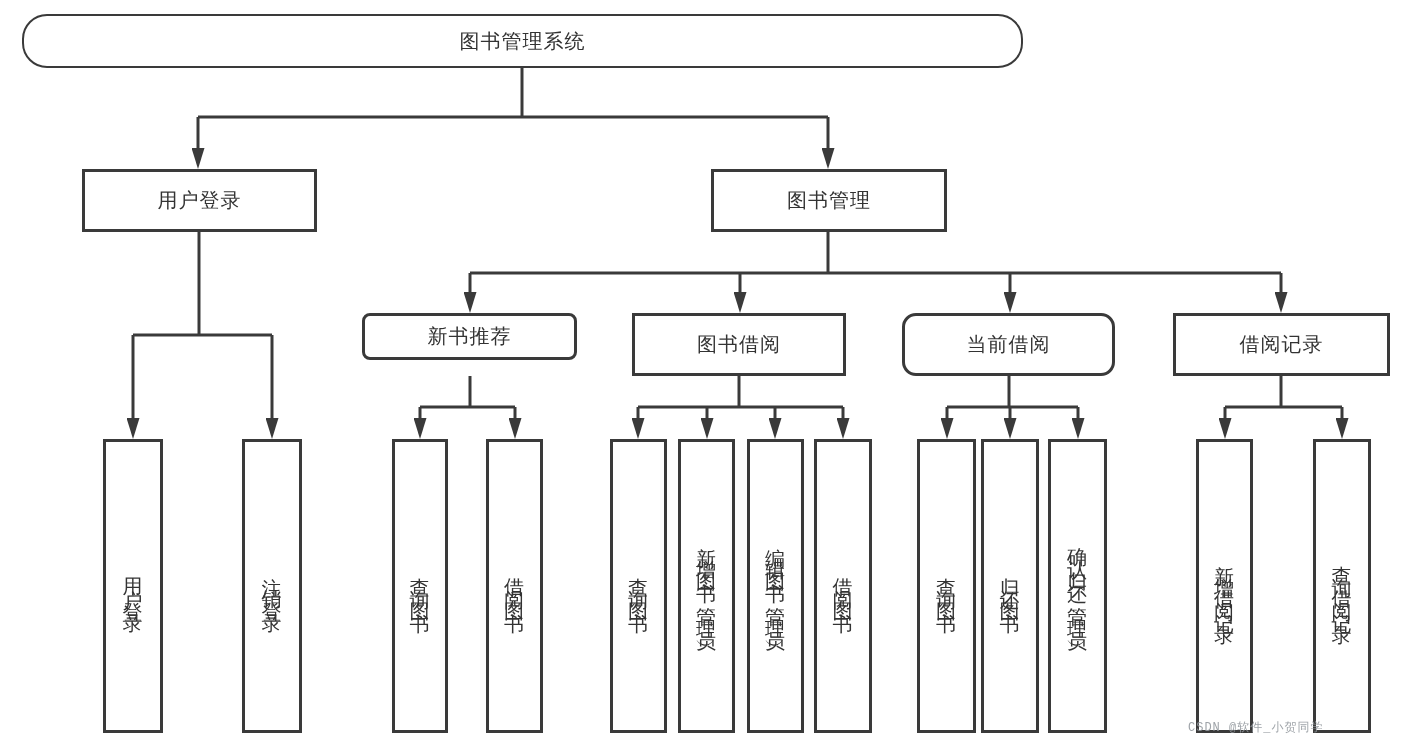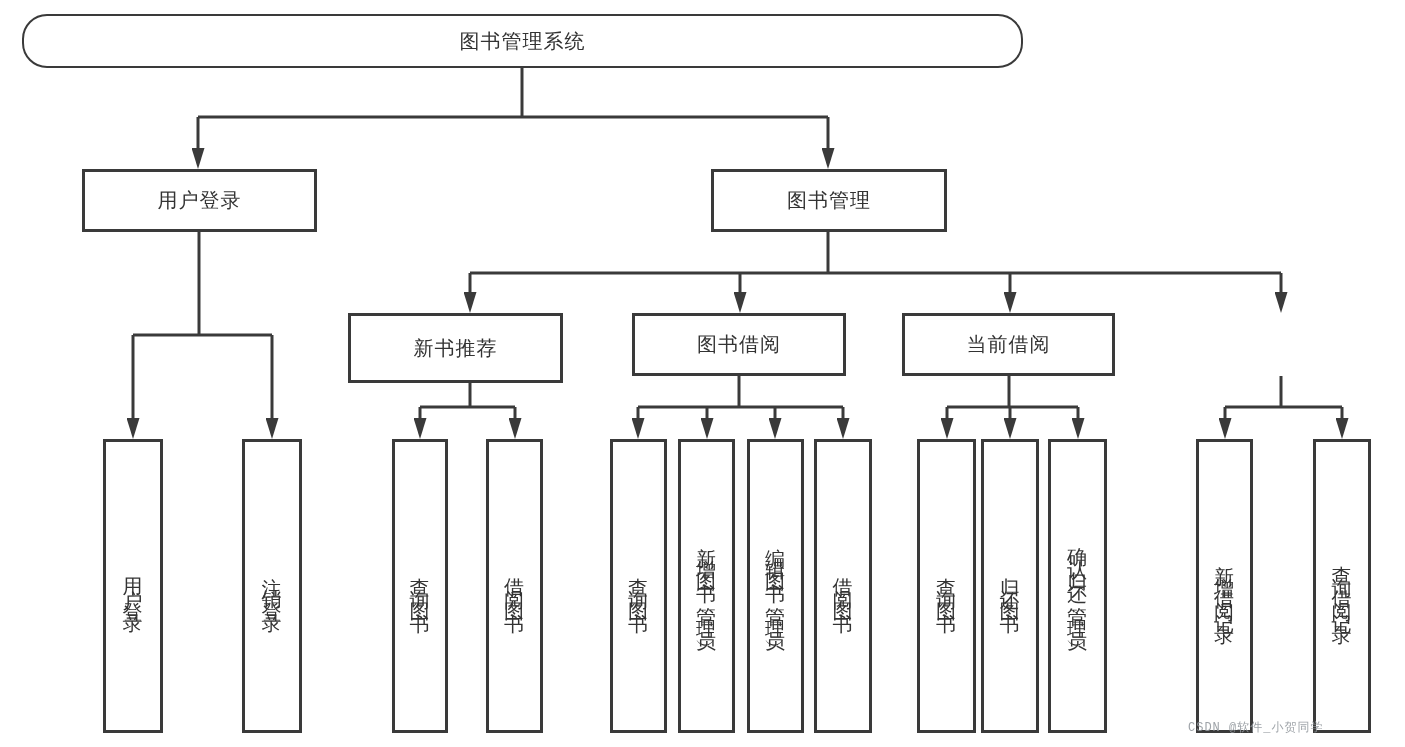--- a/index.html
+++ b/index.html
@@ -37,23 +37,23 @@
     writing-mode: vertical-rl;
     text-orientation: mixed;
     font-size: 20px;
     letter-spacing: 12px;
     line-height: 1;
   }
   
   .n-root { left: 22px;  top: 14px;  width: 1001px; height: 54px; border-radius: 25px; }
   .n-l2a  { left: 82px;  top: 169px; width: 235px;  height: 63px; }
   .n-l2b  { left: 711px; top: 169px; width: 236px;  height: 63px; justify-content: center; }
-  .n-l3a  { left: 348px; top: 313px; width: 215px;  height: 70px; }
+  .n-l3a  { left: 362px; top: 313px; width: 215px;  height: 47px; border-radius: 8px; }
   .n-l3b  { left: 632px; top: 313px; width: 214px;  height: 63px; }
-  .n-l3c  { left: 902px; top: 313px; width: 213px;  height: 63px; }
+  .n-l3c  { left: 902px; top: 313px; width: 213px;  height: 63px; border-radius: 14px; }
   .n-l3d  { left: 1173px;top: 313px; width: 217px;  height: 63px; }
   .leaf   { top: 439px;  height: 294px; }
   .n-f1  { left: 103px;  width: 60px; }
   .n-f2  { left: 242px;  width: 60px; }
   .n-f3  { left: 392px;  width: 56px; }
   .n-f4  { left: 486px;  width: 57px; }
   .n-f5  { left: 610px;  width: 57px; }
   .n-f6  { left: 678px;  width: 57px; }
   .n-f7  { left: 747px;  width: 57px; }
   .n-f8  { left: 814px;  width: 58px; }
@@ -154,20 +154,23 @@
 
   <div class="node n-l3a">
     <span class="hlabel">新书推荐</span>
   </div>
   <div class="node n-l3b">
     <span class="hlabel">图书借阅</span>
   </div>
   <div class="node n-l3c">
     <span class="hlabel">当前借阅</span>
   </div>
+  <div class="node n-l3d">
+    <span class="hlabel">借阅记录</span>
+  </div>
 
   <div class="node leaf n-f1">
     <span class="vlabel">用户登录</span>
   </div>
   <div class="node leaf n-f2">
     <span class="vlabel">注销登录</span>
   </div>
   <div class="node leaf n-f3">
     <span class="vlabel">查询图书</span>
   </div>

